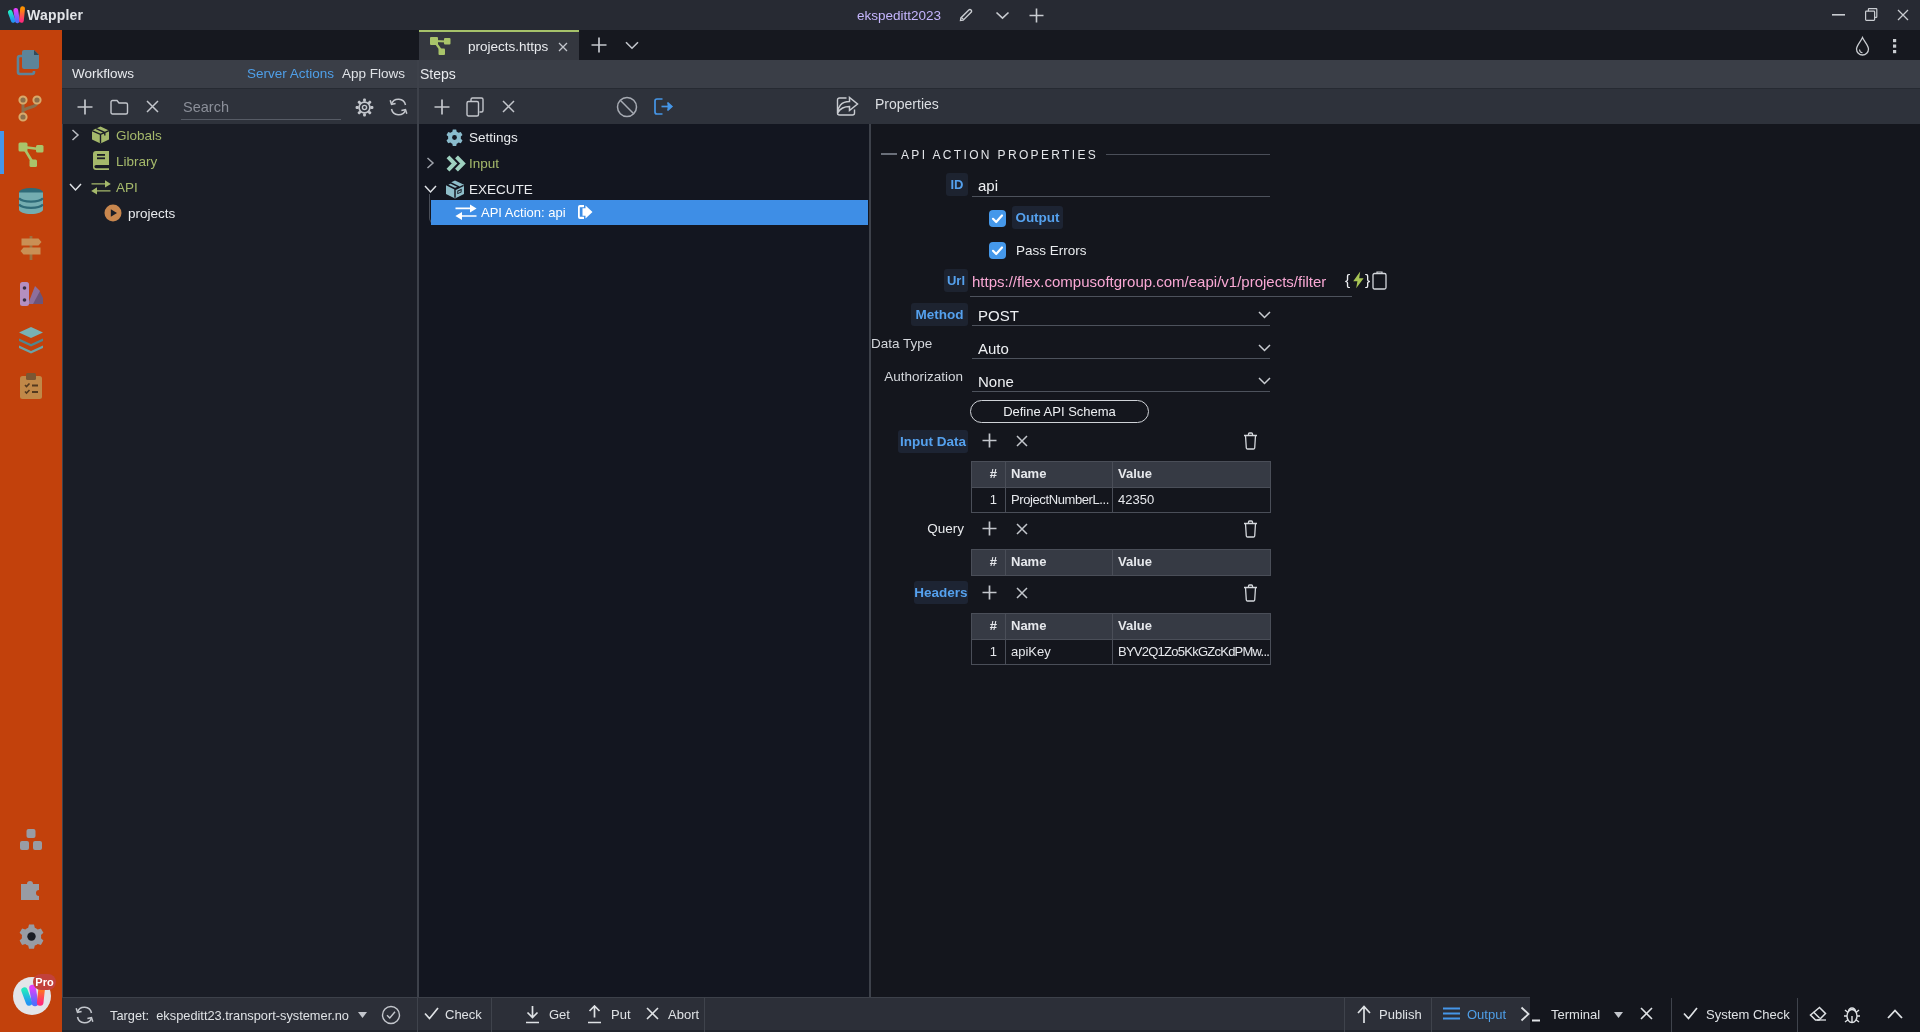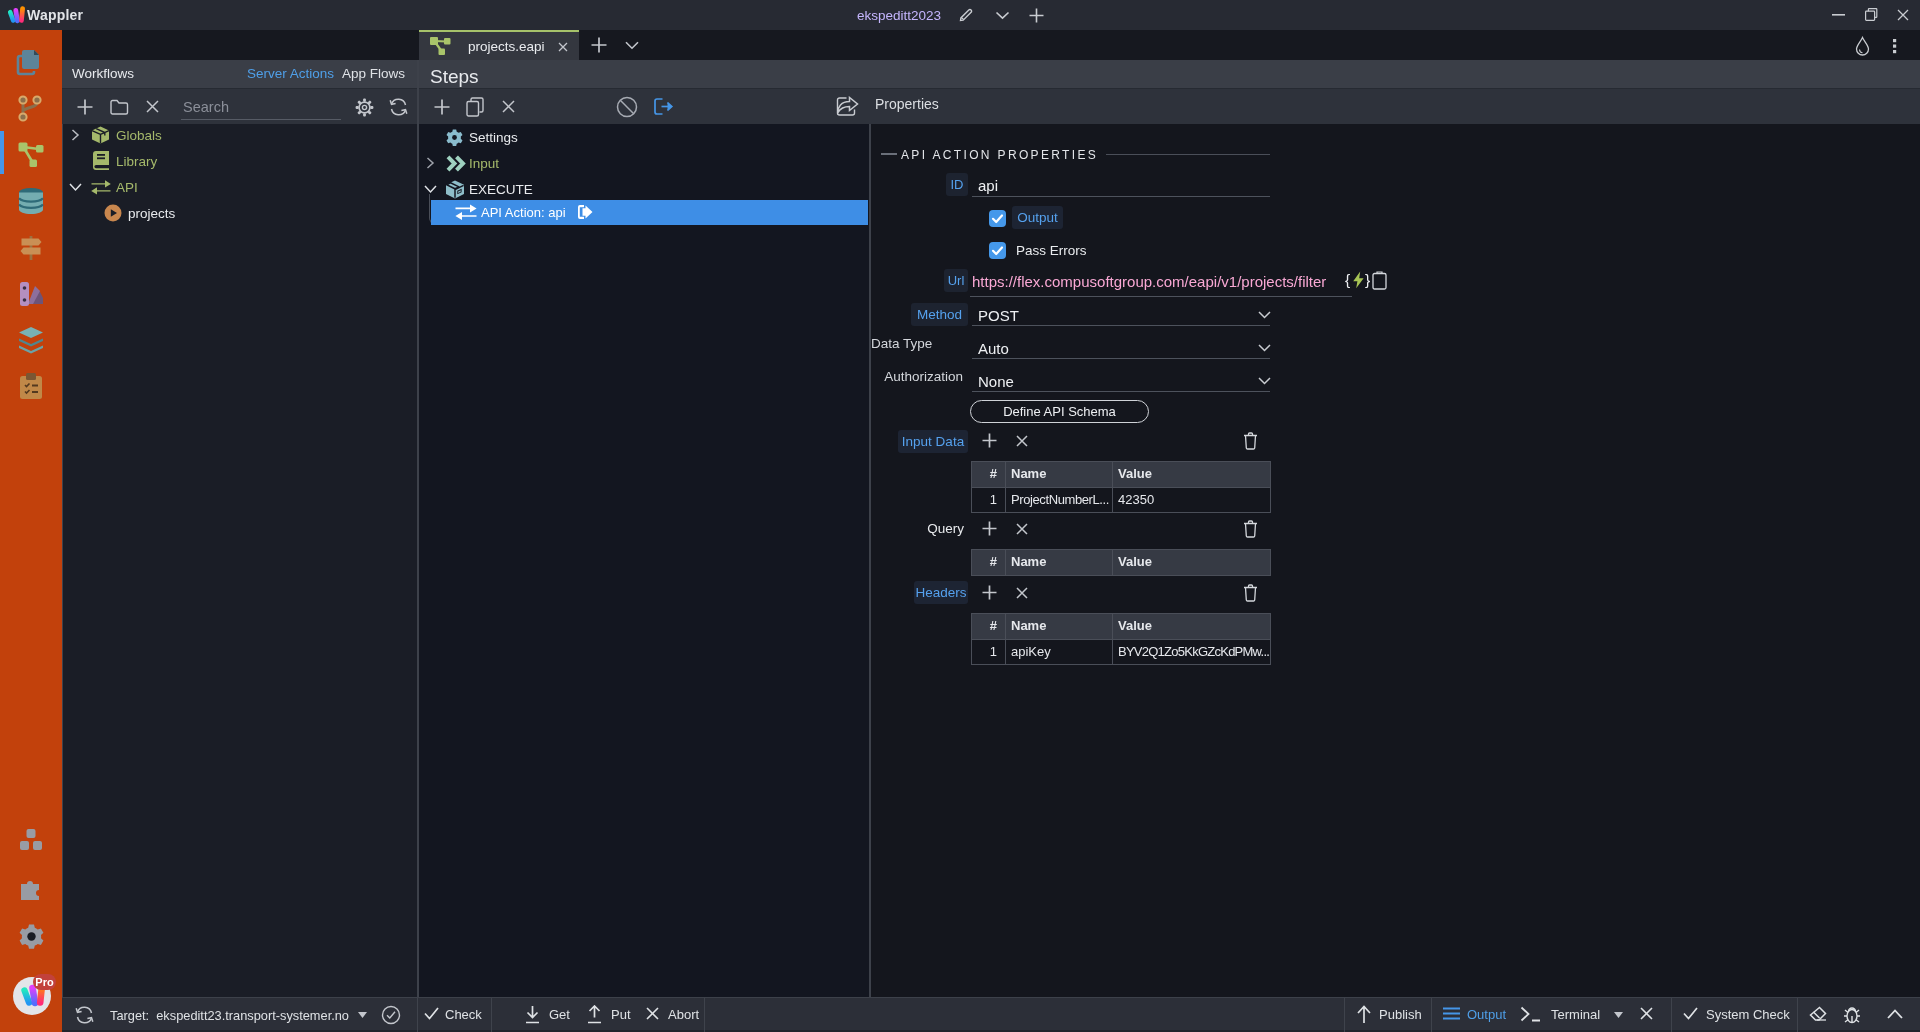--- a/index.html
+++ b/index.html
@@ -15,28 +15,28 @@
 
 .hdr{position:absolute;top:60px;height:28px;background:#3a3e47;}
 .tbar{position:absolute;top:88px;height:36px;background:#2e323b;border-top:1px solid #262a32;}
 
 #sidebar{position:absolute;left:0;top:30px;width:62px;height:1002px;background:#c2410c;}
 #wfpanel{position:absolute;left:62px;top:124px;width:355px;height:873px;background:#1a1d26;border-left:1px solid #3f434c;}
 #steps{position:absolute;left:419px;top:124px;width:450px;height:873px;background:#131620;}
 #props{position:absolute;left:871px;top:124px;width:1049px;height:873px;background:#14161d;}
 .vdiv{position:absolute;width:2px;background:#3d414a;}
 
-#statusbar{position:absolute;left:62px;top:997px;width:1858px;height:35px;background:#2c2f38;border-top:1px solid #3d414a;border-bottom:2px solid #20242c;}
+#statusbar{position:absolute;left:62px;top:997px;width:1468px;height:35px;background:#2c2f38;border-top:1px solid #3d414a;border-bottom:2px solid #20242c;}
 #statusbar .sdiv{position:absolute;top:0;width:1px;height:34px;background:#3f434c;}
 
 .t{position:absolute;white-space:nowrap;}
 .olive{color:#a5b96b}
 .white{color:#e9ebee}
 .row-sel{position:absolute;background:#3e8ee6;text-align:center;}
-.lblbox{position:absolute;background:#1d2330;border-radius:3px;color:#55a1ee;text-align:center;}
+.lblbox{position:absolute;background:#1d2330;border-radius:3px;color:#55a1ee;text-align:center;font-weight:bold;}
 .underl{position:absolute;height:1px;background:#4d525c;}
 .chk{position:absolute;width:17px;height:17px;border-radius:4px;background:#4598ea;}
 .ptbl{position:absolute;width:300px;border:1px solid #4a4e58;font-size:13px;}
 .ptbl .hrow{height:25px;background:#363a44;display:flex;font-weight:bold;color:#e6e8ec}
 .ptbl .drow{height:25px;display:flex;border-top:1px solid #4a4e58;color:#e6e8ec}
 .ptbl .c1{width:34px;border-right:1px solid #4a4e58;text-align:right;padding-right:8px;line-height:24px;font-weight:bold}
 .ptbl .c2{width:107px;border-right:1px solid #4a4e58;padding-left:5px;line-height:24px;overflow:hidden;white-space:nowrap}
 .ptbl .c3{flex:1;padding-left:5px;line-height:24px;overflow:hidden;white-space:nowrap}
 .ptbl .drow .c1{font-weight:normal}
 </style>
@@ -90,21 +90,21 @@
 <div id="tabstrip">
   <div id="tab">
     <svg class="ic" style="left:11px;top:5px" width="23" height="18" viewBox="0 0 23 18">
       <g fill="#a9c46a">
           <rect x="0" y="0" width="8" height="8" rx="1"></rect>
           <rect x="14" y="1" width="6.5" height="6.5" rx="1"></rect>
           <rect x="8.5" y="11.5" width="6.5" height="6.5" rx="1"></rect>
         </g>
       <path d="M4 4 L17 4.5 M5 5 L11.5 14" stroke="#a9c46a" stroke-width="2.2"></path>
     </svg>
-    <div class="t" style="left:49px;top:7px;font-size:13.5px;color:#eaecef">projects.eapi</div>
+    <div class="t" style="left:49px;top:7px;font-size:13.5px;color:#eaecef">projects.https</div>
     <svg class="ic" style="left:139px;top:10px" width="10" height="10" viewBox="0 0 10 10" stroke="#c3c6cc" stroke-width="1.3">
         <path d="M1 1 L9 9 M9 1 L1 9"></path>
       </svg>
   </div>
   <svg class="ic" style="left:531px;top:7px" width="16" height="16" viewBox="0 0 16 16" stroke="#c3c6cc" stroke-width="1.7">
       <path d="M8 0.5 V15.5 M0.5 8 H15.5"></path>
     </svg>
   <svg class="ic" style="left:565px;top:11px" width="14" height="9" viewBox="0 0 14 9" fill="none" stroke="#c3c6cc" stroke-width="1.6">
       <path d="M1 1.2 L7 7.2 L13 1.2"></path>
     </svg>
@@ -118,21 +118,21 @@
       <rect y="11" width="3.2" height="3.2"></rect>
     </svg>
 </div>
 
 <div class="hdr" style="left:62px;width:355px;">
   <div class="t" style="left:10px;top:6px;font-size:13.5px;color:#e8eaee">Workflows</div>
   <div class="t" style="left:185px;top:6px;font-size:13.5px;color:#4f9fe8">Server Actions</div>
   <div class="t" style="left:280px;top:6px;font-size:13.5px;color:#dfe2e6">App Flows</div>
 </div>
 <div class="hdr" style="left:419px;width:1501px;">
-  <div class="t" style="left:11px;top:6px;font-size:19px;color:#e8eaee">Steps</div>
+  <div class="t" style="left:1px;top:6px;font-size:14px;color:#e8eaee">Steps</div>
 </div>
 
 <div class="tbar" style="left:62px;width:355px;">
   <svg class="ic" style="left:15px;top:10px" width="16" height="16" viewBox="0 0 16 16" stroke="#c3c6cc" stroke-width="1.7">
       <path d="M8 0.5 V15.5 M0.5 8 H15.5"></path>
     </svg>
   <svg class="ic" style="left:48px;top:10px" width="19" height="16" viewBox="0 0 19 16" fill="none" stroke="#c3c6cc" stroke-width="1.4">
       <path d="M1 3 a1.5 1.5 0 0 1 1.5 -1.5 h4.5 l2 2.5 h7 a1.5 1.5 0 0 1 1.5 1.5 v8 a1.5 1.5 0 0 1 -1.5 1.5 h-13.5 a1.5 1.5 0 0 1 -1.5 -1.5 Z"></path>
     </svg>
   <svg class="ic" style="left:84px;top:11px" width="13" height="13" viewBox="0 0 13 13" stroke="#c3c6cc" stroke-width="1.5">

